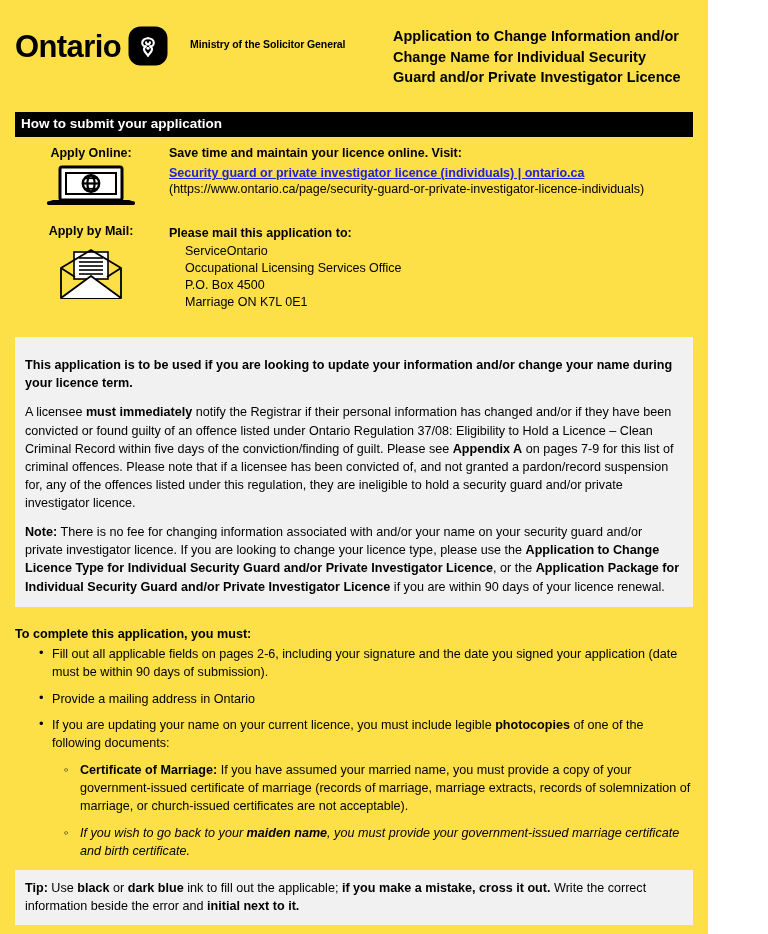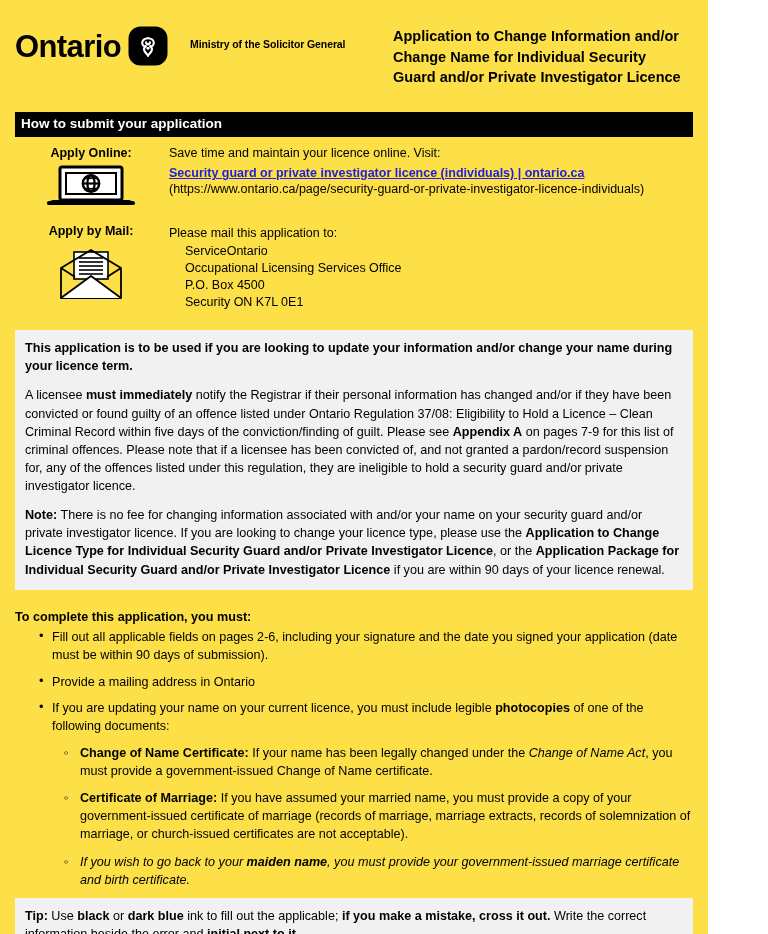--- a/index.html
+++ b/index.html
@@ -95,21 +95,21 @@
     font-weight: bold;
     line-height: 1.3;
     padding-bottom: 4px;
   }
   .apply-right {
     flex: 1 1 auto;
     padding-left: 2px;
   }
   .apply-head {
     font-size: 12.5px;
-    font-weight: normal;
+    font-weight: bold;
     line-height: 1.42;
   }
   .apply-text {
     font-size: 12.5px;
     line-height: 1.42;
   }
   a.ext-link {
     color: #2020e0;
     font-weight: bold;
     text-decoration: underline;
@@ -118,22 +118,22 @@
   .addr-line { font-size: 12.5px; line-height: 1.36; margin-left: 16px; }
   .mail-row { padding-top: 12px; }
   .mail-right { padding-top: 2px; }
 
   .icon-laptop { display: block; margin: 0 auto; }
   .icon-envelope { display: block; margin: 2px auto 0 auto; }
 
   
   .grey-panel {
     background: #f1f1f1;
-    margin-top: 19px;
-    padding: 9px 10px 11px 10px;
+    margin-top: 26px;
+    padding: 19px 10px 11px 10px;
   }
   .grey-panel p {
     margin: 0 0 11px 0;
     font-size: 12.6px;
     line-height: 1.44;
   }
   .grey-panel p:last-child { margin-bottom: 0; }
 
   
   .instructions { margin-top: 10px; }
@@ -275,43 +275,40 @@
             <path d="M66 22 L52 31" fill="none" stroke="#000000" stroke-width="1.8"></path>
             <path d="M6 52 L36 30 L66 52" fill="#ffffff" stroke="#000000" stroke-width="1.8" stroke-linejoin="round"></path>
           </svg>
         </span>
       </div>
       <div class="apply-right mail-right">
         <div class="apply-head">Please mail this application to:</div>
         <div class="addr-line">ServiceOntario</div>
         <div class="addr-line">Occupational Licensing Services Office</div>
         <div class="addr-line">P.O. Box 4500</div>
-        <div class="addr-line">Security ON  K7L 0E1</div>
+        <div class="addr-line">Marriage ON  K7L 0E1</div>
       </div>
     </div>
   </div>
 
   <div class="grey-panel">
     <p><b>This application is to be used if you are looking to update your information and/or change your name during your licence term.</b></p>
     <p><span>A licensee </span><b>must immediately</b><span> notify the Registrar if their personal information has changed and/or if they have been convicted or found guilty of an offence listed under Ontario Regulation 37/08: Eligibility to Hold a Licence – Clean Criminal Record within five days of the conviction/finding of guilt. Please see </span><b>Appendix A</b><span> on pages 7-9 for this list of criminal offences. Please note that if a licensee has been convicted of, and not granted a pardon/record suspension for, any of the offences listed under this regulation, they are ineligible to hold a security guard and/or private investigator licence.</span></p>
     <p><b>Note:</b><span> There is no fee for changing information associated with and/or your name on your security guard and/or private investigator licence. If you are looking to change your licence type, please use the </span><b>Application to Change Licence Type for Individual Security Guard and/or Private Investigator Licence</b><span>, or the </span><b>Application Package for Individual Security Guard and/or Private Investigator Licence</b><span> if you are within 90 days of your licence renewal.</span></p>
   </div>
 
   <div class="instructions">
     <div class="instr-lead">To complete this application, you must:</div>
 
     <ul class="lvl1">
       <li>Fill out all applicable fields on pages 2-6, including your signature and the date you signed your application (date must be within 90 days of submission).</li>
       <li>Provide a mailing address in Ontario</li>
       <li>
         <span>If you are updating your name on your current licence, you must include legible </span><b>photocopies</b><span> of one of the following documents:</span>
         <ul class="lvl2">
-          <li>
-            <b>Change of Name Certificate:</b><span> If your name has been legally changed under the </span><i>Change of Name Act</i><span>, you must provide a government-issued Change of Name certificate.</span>
-          </li>
           <li>
             <b>Certificate of Marriage:</b><span> If you have assumed your married name, you must provide a copy of your government-issued certificate of marriage (records of marriage, marriage extracts, records of solemnization of marriage, or church-issued certificates are not acceptable).</span>
           </li>
           <li>
             <span>If you wish to go back to your </span><b>maiden name</b><span>, you must provide your government-issued marriage certificate and birth certificate.</span>
           </li>
         </ul>
       </li>
     </ul>
   </div>

